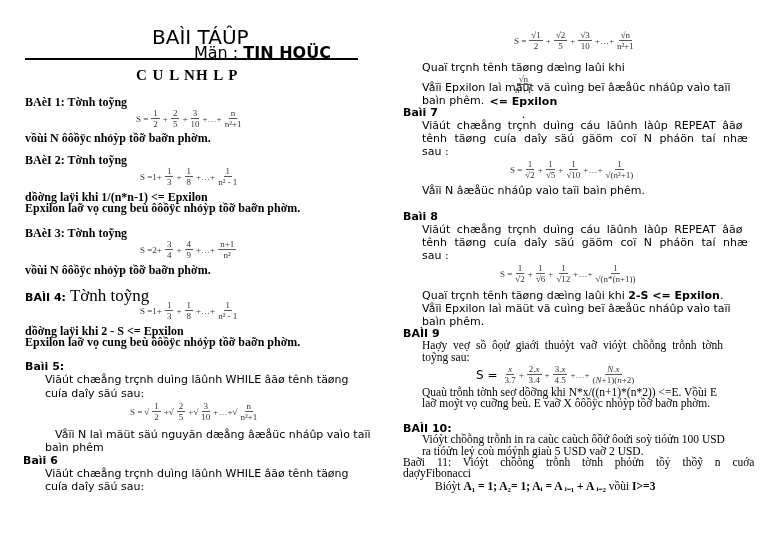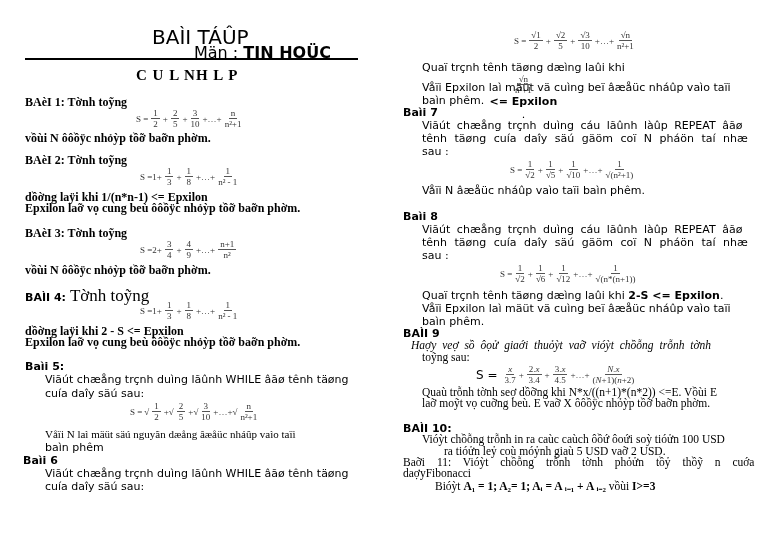--- a/index.html
+++ b/index.html
@@ -115,21 +115,21 @@
       <span class="num">2</span>
       <span>5</span>
     </span>+√<span class="frac">
       <span class="num">3</span>
       <span>10</span>
     </span>+…+√<span class="frac">
       <span class="num">n</span>
       <span>n²+1</span>
     </span>
 </div>
-<div class="abs sans-11" style="left:45px; top:428px;font-family:Liberation Serif, serif;">Våïi N laì mäüt säú nguyãn dæång âæåüc nháûp vaìo taïi</div>
+<div class="abs sans-11" style="left:55px; top:428px;">Våïi N laì mäüt säú nguyãn dæång âæåüc nháûp vaìo taïi</div>
 <div class="abs sans-11" style="left:45px; top:441px;">baìn phêm</div>
 
 <div class="abs sans-b" style="left:23px; top:454px;">Baìi 6</div>
 <div class="abs sans-11" style="left:45px; top:467px;">Viãút chæång trçnh duìng lãûnh WHILE âãø tênh täøng</div>
 <div class="abs sans-11" style="left:45px; top:480px;">cuía daîy säú sau:</div>
 
 <div class="abs formula" style="left:514px; top:30px;">
   <span>S =</span>
   <span class="frac">
       <span class="num">√1</span>
@@ -208,21 +208,21 @@
   <span class="frac">
       <span class="num">1</span>
       <span>√(n*(n+1))</span>
     </span>
 </div>
 <div class="abs sans-11" style="left:422px; top:289px;"><span>Quaï trçnh tênh täøng dæìng laûi khi </span><b>2-S &lt;= Epxilon</b><span>.</span></div>
 <div class="abs sans-11" style="left:422px; top:302px;">Våïi Epxilon laì mäüt vä cuìng beï âæåüc nháûp vaìo taïi</div>
 <div class="abs sans-11" style="left:422px; top:315px;">baìn phêm.</div>
 
 <div class="abs sans-b" style="left:403px; top:327px;">BAÌI 9</div>
-<div class="abs serif-body" style="left:411px; top:339px; word-spacing:3px;font-style:italic;">Haợy veợ sồ ôọử giaới thuỏỳt vaỡ vióỳt chồỗng trỗnh tờnh</div>
+<div class="abs serif-body" style="left:422px; top:339px; word-spacing:3px;">Haợy veợ sồ ôọử giaới thuỏỳt vaỡ vióỳt chồỗng trỗnh tờnh</div>
 <div class="abs serif-body" style="left:422px; top:351px;">toỹng sau:</div>
 <div class="abs" style="left:476px; top:364px; display:flex; align-items:center; gap:6px;">
   <span class="sans-11" style="font-size:12px;">S =</span>
   <span class="formula">
     <span class="frac">
         <span class="num"><i>x</i></span>
         <span>3.7</span>
       </span>+
     <span class="frac">
         <span class="num">2.<i>x</i></span>
@@ -236,17 +236,17 @@
         <span class="num"><i>N.x</i></span>
         <span>(<i>N</i>+1)(<i>n</i>+2)</span>
       </span>
   </span>
 </div>
 <div class="abs serif-body" style="left:422px; top:386px;">Quaù trỗnh tờnh seợ dồỡng khi N*x/((n+1)*(n*2)) &lt;=E. Vồùi E</div>
 <div class="abs serif-body" style="left:422px; top:397px;text-align:center;">laỡ moỹt vọ cuỡng beù. E vaỡ X ôôồÿc nhỏỳp tồỡ baỡn phờm.</div>
 
 <div class="abs sans-b" style="left:403px; top:422px;">BAÌI 10:</div>
 <div class="abs serif-body" style="left:422px; top:433px;">Vióỳt chồỗng trỗnh in ra caùc caùch ôồứ ôoứi soỳ tióửn 100 USD</div>
-<div class="abs serif-body" style="left:444px; top:445px;">ra tióửn leỷ coù móỷnh giaù 5 USD vaỡ 2 USD.</div>
+<div class="abs serif-body" style="left:422px; top:445px;">ra tióửn leỷ coù móỷnh giaù 5 USD vaỡ 2 USD.</div>
 
 <div class="abs serif-body" style="left:403px; top:456px; word-spacing:9px;">Baỡi 11: Vióỳt chồỗng trỗnh tờnh phỏửn tồỷ thồỹ n cuớa</div>
 <div class="abs serif-body" style="left:403px; top:467px;">daợyFibonacci</div>
 <div class="abs serif-body" style="left:435px; top:478px;"><span>Bióỳt </span><b>A₁ = 1; A₂= 1;  Aᵢ = A ᵢ₋₁ + A ᵢ₋₂</b><span> vồùi </span><b>I&gt;=3</b></div>
 
 </body></html>

